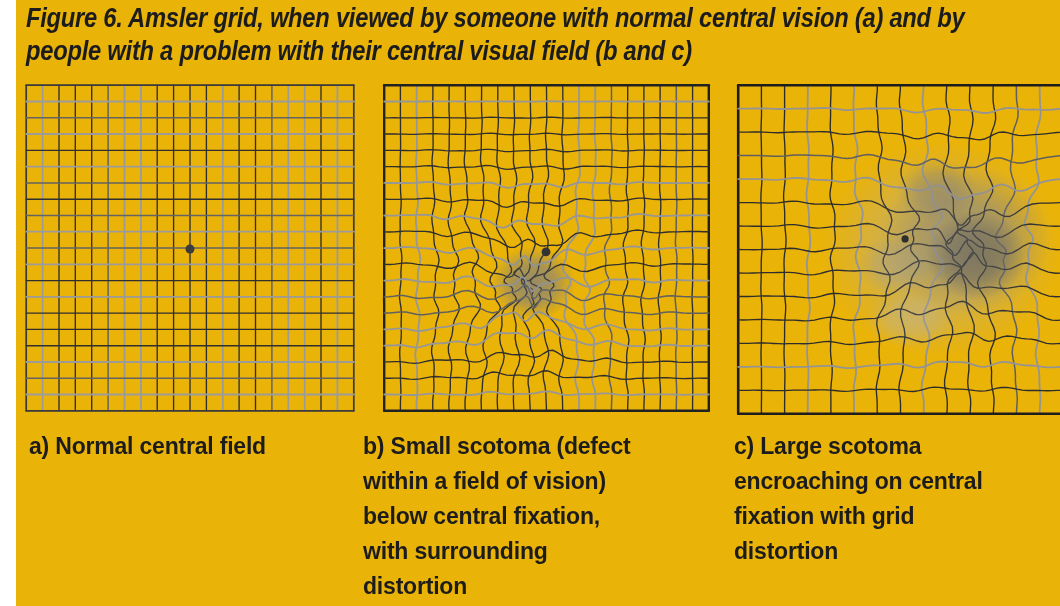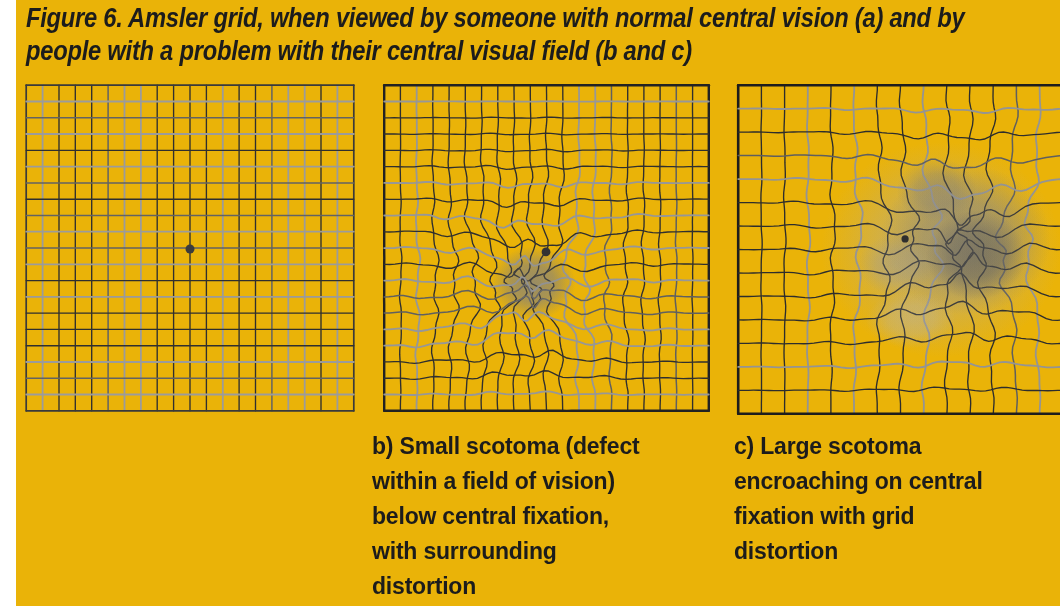--- a/index.html
+++ b/index.html
@@ -18,21 +18,21 @@
   .panel svg{display:block;overflow:visible;}
   .panel-a{left:9px;width:330px;height:328px;}
   .panel-b{left:367px;width:327px;height:328px;}
   .panel-c{left:721px;width:327px;height:331px;}
   .caption{
     position:absolute;top:429px;
     font-size:23px;font-weight:bold;line-height:35px;
     letter-spacing:-0.2px;color:#1c1c1c;white-space:pre-line;
   }
   .caption-a{left:13px;width:330px;}
-  .caption-b{left:356px;width:330px;}
+  .caption-b{left:347px;width:330px;}
   .caption-c{left:718px;width:330px;}
 </style>
 </head>
 <body>
 
 <div class="page">
   <div class="figure-title">Figure 6. Amsler grid, when viewed by someone with normal central vision (a) and by
 people with a problem with their central visual field (b and c)</div>
 
   <div class="panel panel-a">
@@ -235,20 +235,21 @@
           <ellipse cx="228.89999999999998" cy="155.57" rx="85.02" ry="75.137" fill="url(#grad-c-1)" opacity="0.3"></ellipse>
           <ellipse cx="238.71" cy="171.127" rx="50.031" ry="45.016000000000005" fill="url(#grad-c-2)" opacity="0.3"></ellipse>
           <ellipse cx="199.47" cy="105.92" rx="39.894" ry="32.107" fill="url(#grad-c-3)" opacity="0.3"></ellipse>
           <ellipse cx="158.922" cy="181.05700000000002" rx="37.932" ry="30.121" fill="url(#grad-c-4)" opacity="0.3"></ellipse>
           <ellipse cx="173.964" cy="236.003" rx="45.126000000000005" ry="28.135" fill="url(#grad-c-5)" opacity="0.3"></ellipse>
         </g>
         <circle cx="168.078" cy="154.90800000000002" r="3.6" fill="#2e2e2e"></circle>
       </svg>
     </div>
 
+  <div class="caption caption-a">a) Normal central field</div>
   <div class="caption caption-b">b) Small scotoma (defect
 within a field of vision)
 below central fixation,
 with surrounding
 distortion</div>
   <div class="caption caption-c">c) Large scotoma
 encroaching on central
 fixation with grid
 distortion</div>
 </div>

